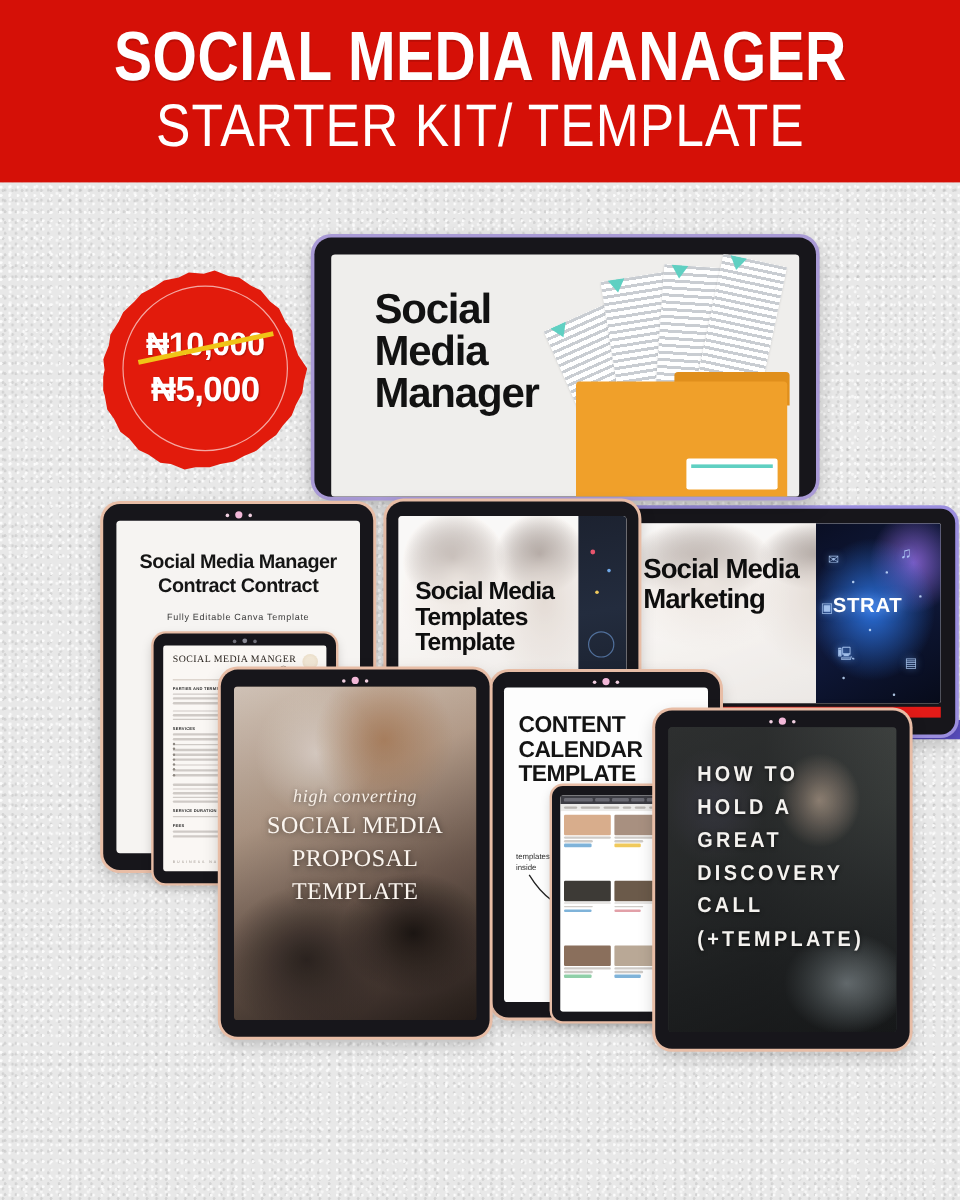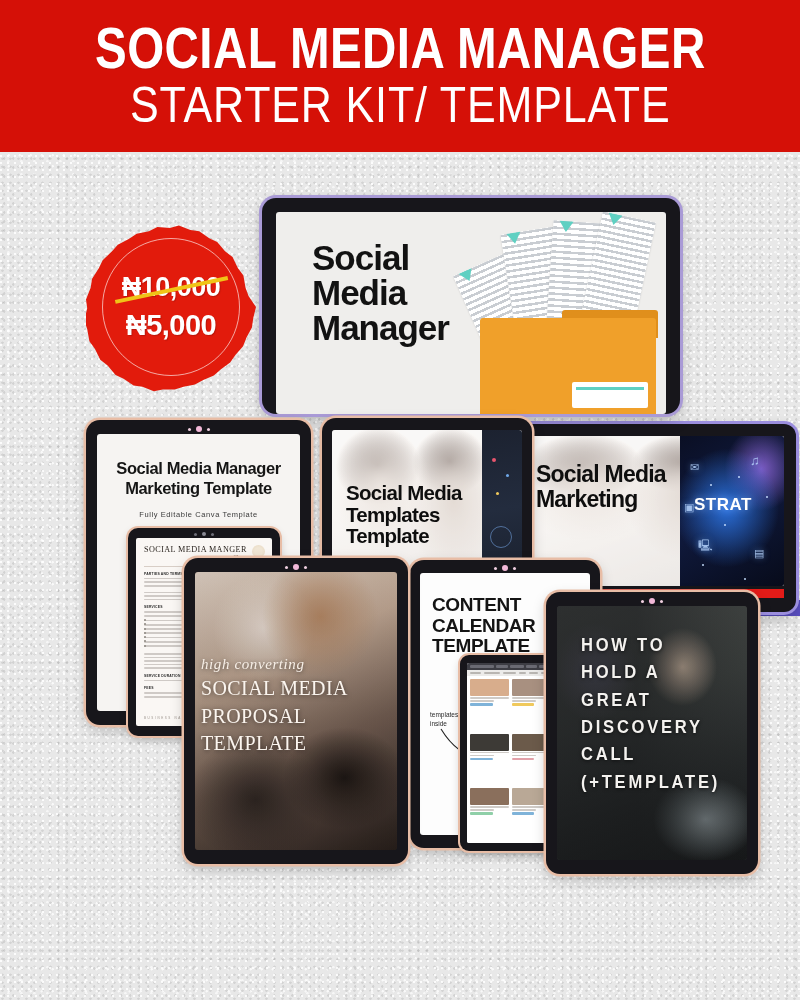--- a/index.html
+++ b/index.html
@@ -294,21 +294,21 @@
       radial-gradient(ellipse 46% 30% at 30% 82%, #2c2521 0%, rgba(44,37,33,0) 74%),
       radial-gradient(ellipse 40% 24% at 74% 74%, #171310 0%, rgba(23,19,16,0) 76%),
       linear-gradient(155deg,#e3d2c4 0%,#c9ab93 34%,#7d6355 62%,#241d19 100%);
     filter:saturate(.82) brightness(1.0);
   }
   .photo-desk::after{
     content:""; position:absolute; inset:0;
     background:linear-gradient(to bottom, rgba(60,40,30,.10), rgba(40,26,20,.30));
   }
   .proposal-copy{
-    position:absolute; left:6px; right:6px; top:84px; text-align:left; z-index:5;
+    position:absolute; left:6px; right:6px; top:84px; text-align:center; z-index:5;
   }
   .proposal-copy .script{
     font-family:"Liberation Serif", serif; font-style:italic;
     font-size:15px; color:#f7efe7; letter-spacing:.6px;
     text-shadow:0 1px 4px rgba(0,0,0,.5);
   }
   .proposal-copy .ln{
     font-family:"Liberation Serif", serif;
     font-size:20px; color:#fbf5ef; line-height:1.18; letter-spacing:.4px;
     margin-top:4px;
@@ -475,21 +475,21 @@
         <i class="s"></i>
     </div>
   </div>
 </div>
 
 <div class="device" id="dev-contract">
   <div class="bezel">
     <div class="screen">
       <div class="contract-copy">
         <div class="t">Social Media Manager</div>
-        <div class="t">Marketing Template</div>
+        <div class="t">Contract Contract</div>
         <div class="s">Fully Editable Canva Template</div>
       </div>
     </div>
     <div class="notch">
       <i class="s"></i>
         <i class="b"></i>
         <i class="s"></i>
     </div>
   </div>
 </div>

